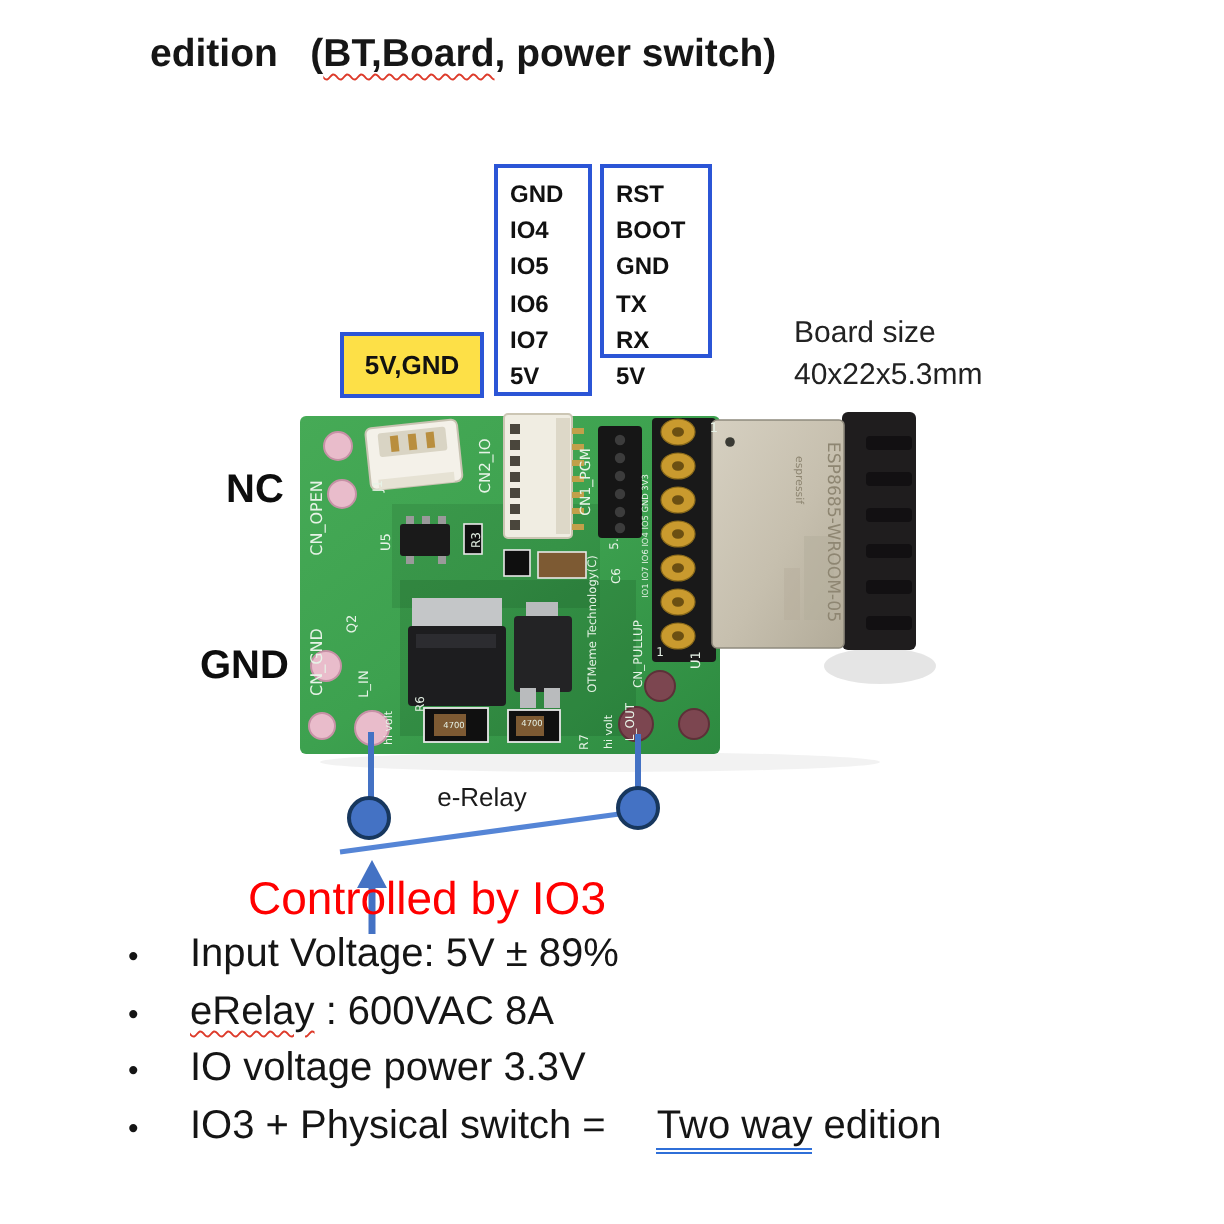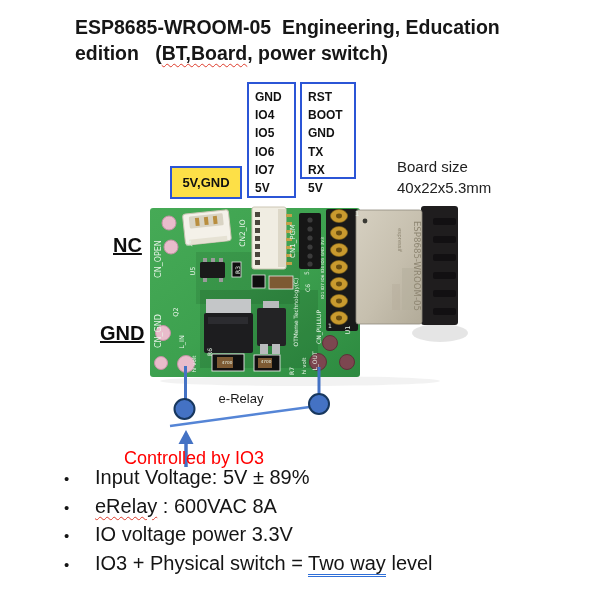--- a/index.html
+++ b/index.html
@@ -23,45 +23,44 @@
   #pinbox-right{left:300px;top:82px;width:56px;height:97px;}
   #power-box{left:170px;top:166px;width:72px;height:33px;border:2.5px solid #2b55d6;
              box-sizing:border-box;position:absolute;display:flex;align-items:center;
              justify-content:center;font-size:13px;font-weight:bold;background:#fde047;}
 
   
   .board-size{position:absolute;left:397px;top:156px;font-size:15px;
               line-height:21px;color:#222;}
 
   
-  .side-label{position:absolute;font-size:20px;font-weight:bold;color:#0d0d0d;text-decoration:underline;}
+  .side-label{position:absolute;font-size:20px;font-weight:bold;color:#0d0d0d;}
   #label-nc{left:113px;top:234px;}
   #label-gnd{left:100px;top:322px;}
 
   
   #board-svg{position:absolute;left:140px;top:200px;width:330px;height:270px;}
 
   
-  .caption-red{position:absolute;left:124px;top:448px;font-size:18px;
+  .caption-red{position:absolute;left:124px;top:436px;font-size:23px;
                color:#ff0000;z-index:5;}
 
   
   .bullets{position:absolute;left:64px;top:464px;width:520px;font-size:20px;color:#151515;}
   .bullets .brow{display:flex;align-items:baseline;line-height:27.6px;}
   .bullets .bullet{width:31px;font-size:15px;flex:0 0 31px;}
   .bullets .btxt{white-space:pre;}
-  .bluemark{border-bottom:3px double #2f6fd8;padding-bottom:0px;}
+  .bluemark{border-bottom:3px double #2f6fd8;padding-bottom:0px;margin-left:20px;}
 </style>
 </head>
 <body>
 
 <div class="page">
 
   <div class="title">
-    <div class="tline">ESP8685-WROOM-05  Engineering, Education</div>
     <div class="tline"><span>edition   (</span><span class="squiggle">BT,Board</span><span>, power switch)</span></div>
   </div>
 
   <div class="pinbox" id="pinbox-left">
     <div class="row">GND</div>
     <div class="row">IO4</div>
     <div class="row">IO5</div>
     <div class="row">IO6</div>
     <div class="row">IO7</div>
     <div class="row">5V</div>
@@ -274,17 +273,17 @@
     <div class="brow">
       <span class="bullet">•</span>
       <span class="btxt"><span class="squiggle">eRelay</span><span> : 600VAC 8A</span></span>
     </div>
     <div class="brow">
       <span class="bullet">•</span>
       <span class="btxt">IO voltage power 3.3V</span>
     </div>
     <div class="brow">
       <span class="bullet">•</span>
-      <span class="btxt"><span>IO3 + Physical switch = </span><span class="bluemark">Two way</span><span> level</span></span>
+      <span class="btxt"><span>IO3 + Physical switch = </span><span class="bluemark">Two way</span><span> edition</span></span>
     </div>
   </div>
 
 </div>
 
 </body></html>

